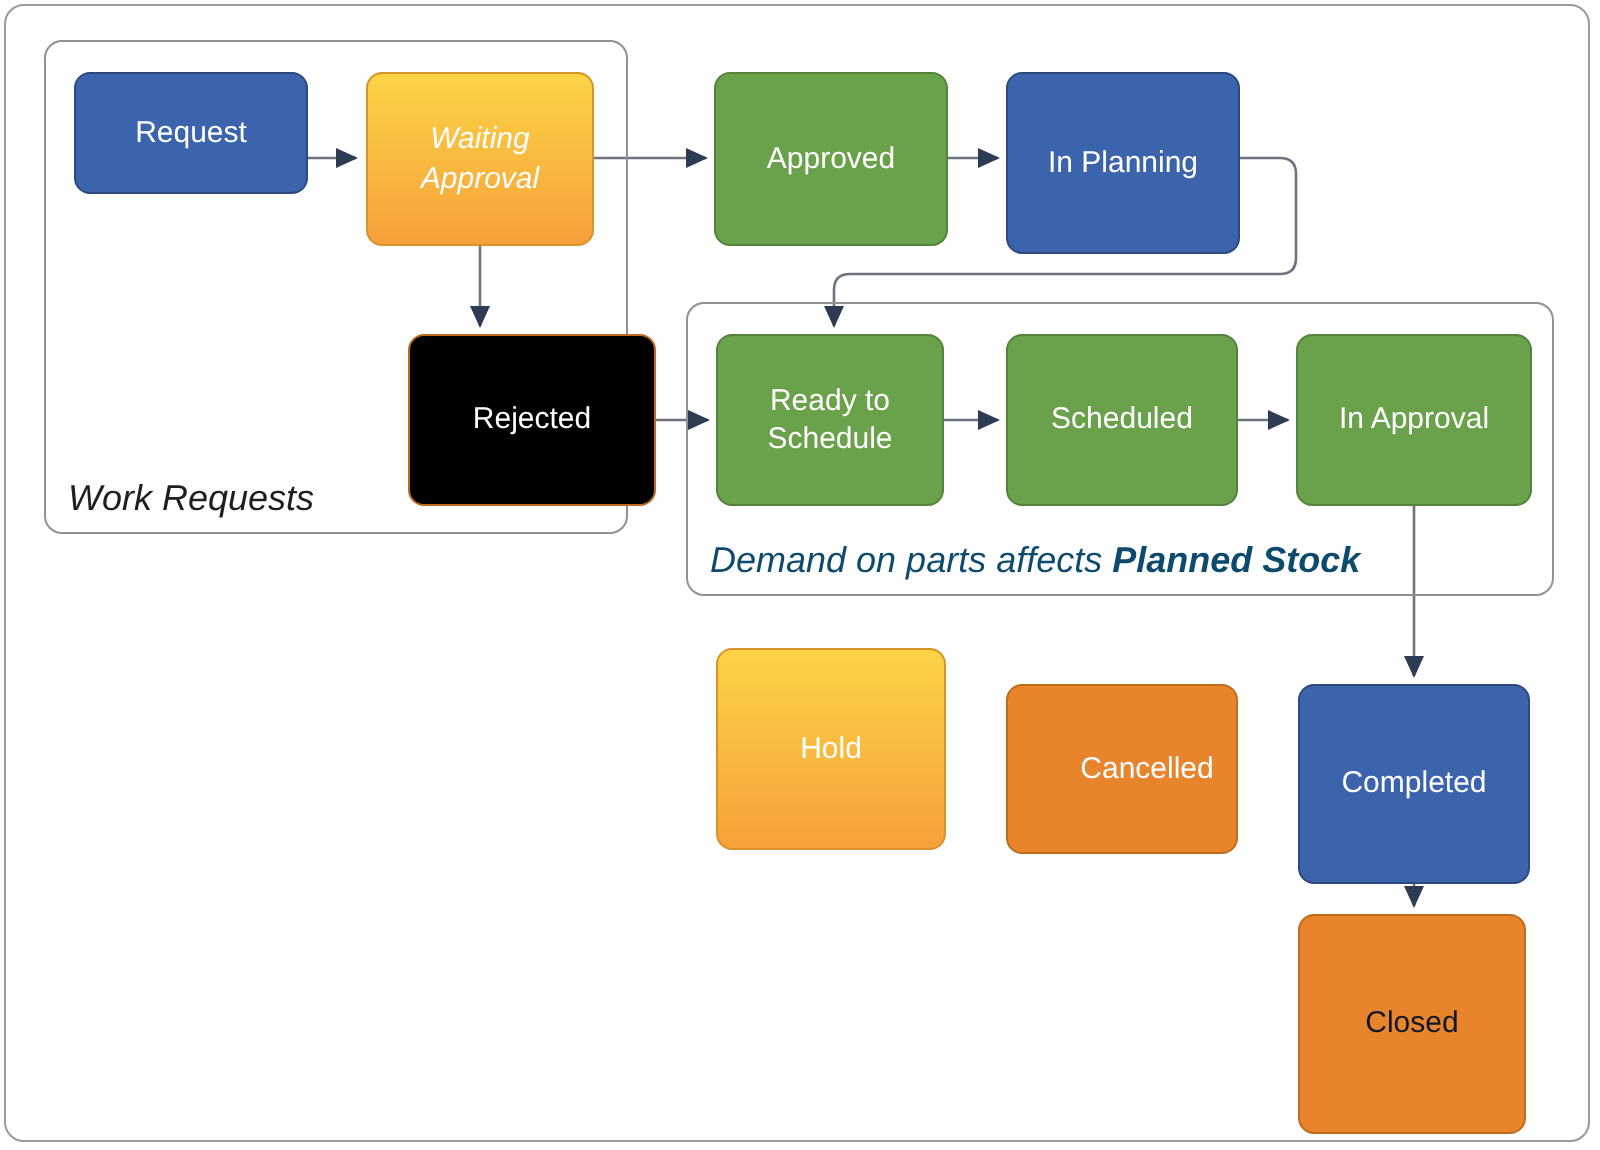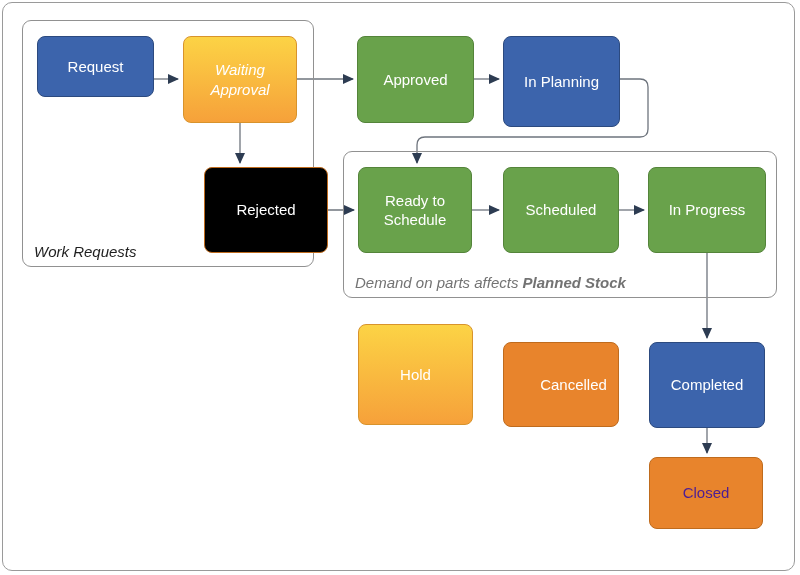--- a/index.html
+++ b/index.html
@@ -29,21 +29,21 @@
     border: 1.6px solid #919191;
     border-radius: 9px;
     box-sizing: border-box;
     background: transparent;
   }
   .group-label {
     position: absolute;
     left: 11px;
     bottom: 5px;
     font-style: italic;
-    font-size: 15px;
+    font-size: 18px;
     line-height: 1.28;
     color: #1e1e1e;
     white-space: pre-line;
   }
   .group-label b { font-style: italic; }
   .node {
     position: absolute;
     border-radius: 8px;
     box-sizing: border-box;
     display: flex;
@@ -84,29 +84,29 @@
         <path d="M472,210 L499,210" fill="none" stroke="#6e747d" stroke-width="1.3" marker-end="url(#arrowhead)"></path>
         <path d="M619,210 L644,210" fill="none" stroke="#6e747d" stroke-width="1.3" marker-end="url(#arrowhead)"></path>
         <path d="M707,253 L707,338" fill="none" stroke="#6e747d" stroke-width="1.3" marker-end="url(#arrowhead)"></path>
         <path d="M707,428 L707,453" fill="none" stroke="#6e747d" stroke-width="1.3" marker-end="url(#arrowhead)"></path>
       </g>
   </svg>
 <div class="group" style="left: 22px; top: 20px; width: 292px; height: 247px; border-color: rgb(145, 145, 145);">
       <span class="group-label" style="color: rgb(30, 30, 30);"><span>Work Requests</span></span>
     </div>
     <div class="group" style="left: 343px; top: 151px; width: 434px; height: 147px; border-color: rgb(145, 145, 145);">
-      <span class="group-label" style="color: #737373;"><span>Demand on parts affects </span><b>Planned Stock</b></span>
+      <span class="group-label" style="color: #0c4a6e;"><span>Demand on parts affects </span><b>Planned Stock</b></span>
     </div>
     <div class="node" style="left: 37px; top: 36px; width: 117px; height: 61px; border: 1.5px solid rgb(44, 74, 127); background: rgb(60, 100, 172); color: rgb(255, 255, 255);"><span>Request</span></div>
     <div class="node" style="left: 183px; top: 36px; width: 114px; height: 87px; border: 1.5px solid rgb(216, 147, 44); background: linear-gradient(rgb(252, 211, 69) 0%, rgb(246, 161, 58) 100%); color: rgb(255, 255, 255); font-style: italic;"><span>Waiting
 Approval</span></div>
     <div class="node" style="left: 357px; top: 36px; width: 117px; height: 87px; border: 1.5px solid rgb(84, 132, 58); background: rgb(105, 162, 75); color: rgb(255, 255, 255);"><span>Approved</span></div>
     <div class="node" style="left: 503px; top: 36px; width: 117px; height: 91px; border: 1.5px solid rgb(44, 74, 127); background: rgb(60, 100, 172); color: rgb(255, 255, 255);"><span>In Planning</span></div>
     <div class="node" style="left: 183px; top: 167px; width: 124px; height: 86px; border: 1.5px solid rgb(191, 107, 29); background: #000000; color: rgb(255, 255, 255); margin-left: 21px;"><span>Rejected</span></div>
     <div class="node" style="left: 358px; top: 167px; width: 114px; height: 86px; border: 1.5px solid rgb(84, 132, 58); background: rgb(105, 162, 75); color: rgb(255, 255, 255);"><span>Ready to
 Schedule</span></div>
     <div class="node" style="left: 503px; top: 167px; width: 116px; height: 86px; border: 1.5px solid rgb(84, 132, 58); background: rgb(105, 162, 75); color: rgb(255, 255, 255);"><span>Scheduled</span></div>
-    <div class="node" style="left: 648px; top: 167px; width: 118px; height: 86px; border: 1.5px solid rgb(84, 132, 58); background: rgb(105, 162, 75); color: rgb(255, 255, 255);"><span>In Progress</span></div>
+    <div class="node" style="left: 648px; top: 167px; width: 118px; height: 86px; border: 1.5px solid rgb(84, 132, 58); background: rgb(105, 162, 75); color: rgb(255, 255, 255);"><span>In Approval</span></div>
     <div class="node" style="left: 358px; top: 324px; width: 115px; height: 101px; border: 1.5px solid rgb(216, 147, 44); background: linear-gradient(rgb(252, 211, 69) 0%, rgb(246, 161, 58) 100%); color: rgb(255, 255, 255);"><span>Hold</span></div>
     <div class="node" style="left: 503px; top: 342px; width: 116px; height: 85px; border: 1.5px solid rgb(191, 107, 29); background: rgb(232, 132, 44); color: rgb(255, 255, 255); padding-left: 25px;"><span>Cancelled</span></div>
-    <div class="node" style="left: 649px; top: 342px; width: 116px; height: 86px; border: 1.5px solid rgb(44, 74, 127); background: rgb(60, 100, 172); color: rgb(255, 255, 255);"><span>Completed</span></div>
-    <div class="node" style="left: 649px; top: 457px; width: 114px; height: 72px; border: 1.5px solid rgb(191, 107, 29); background: rgb(232, 132, 44); color: #4c1d95;"><span>Closed</span></div>
+    <div class="node" style="left: 649px; top: 342px; width: 116px; height: 100px; border: 1.5px solid rgb(44, 74, 127); background: rgb(60, 100, 172); color: rgb(255, 255, 255);"><span>Completed</span></div>
+    <div class="node" style="left: 649px; top: 457px; width: 114px; height: 110px; border: 1.5px solid rgb(191, 107, 29); background: rgb(232, 132, 44); color: #0f172a;"><span>Closed</span></div>
   </div>
 
 </body></html>

